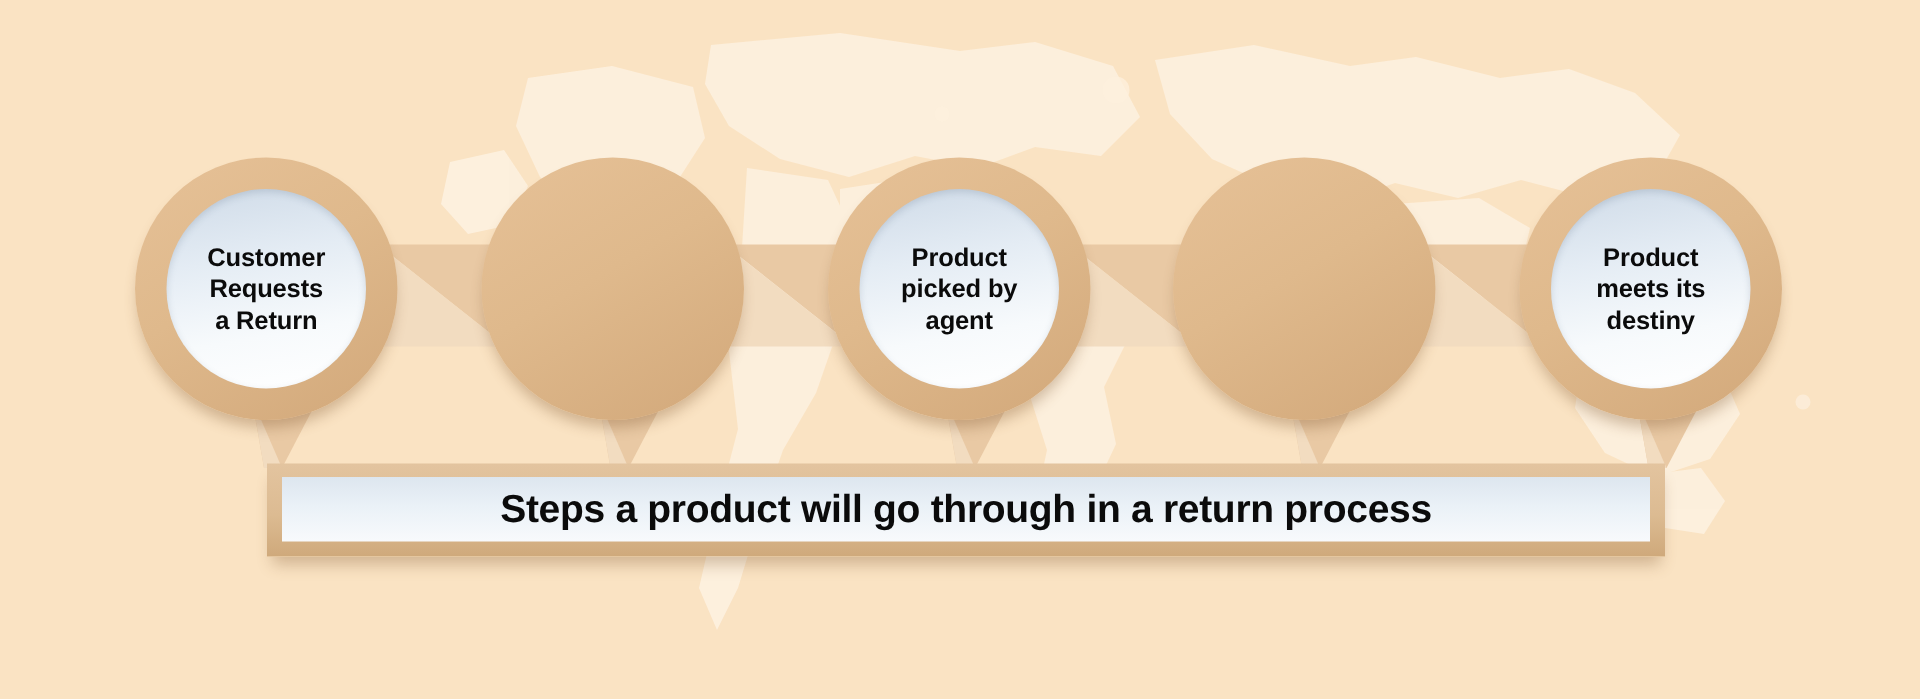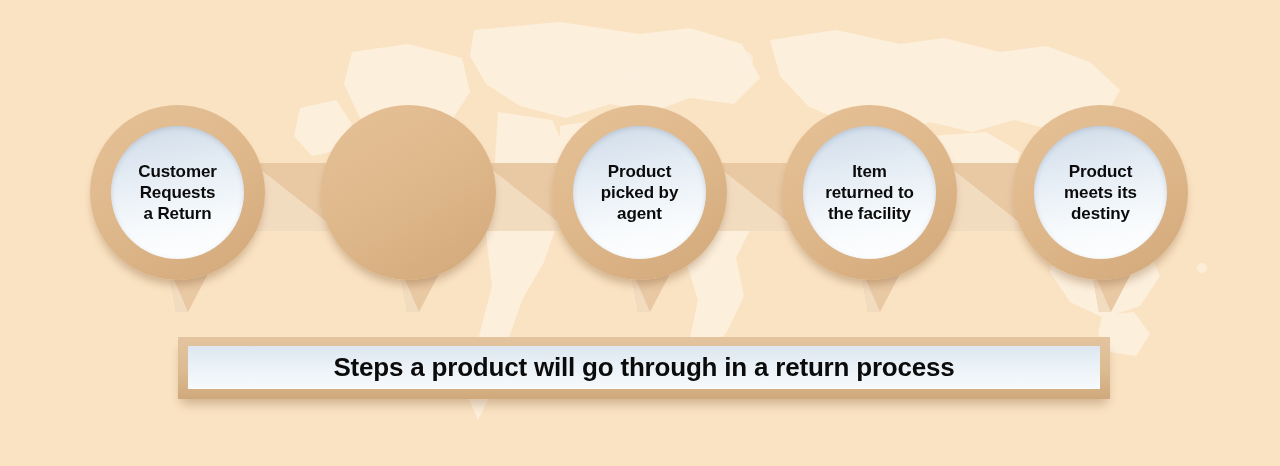--- a/index.html
+++ b/index.html
@@ -73,21 +73,20 @@
   #banner {
     position: absolute;
     left: 178px;
     top: 309px;
     width: 932px;
     height: 62px;
     box-sizing: border-box;
     background: linear-gradient(180deg, #e3c49f 0%, #dcbb92 55%, #cfa97b 100%);
     padding: 9px 10px 10px 10px;
     box-shadow: 0 8px 10px -3px rgba(120, 80, 40, 0.33);
-    margin-top: 28px;
   }
   #banner .inner {
     width: 100%;
     height: 100%;
     box-sizing: border-box;
     background: linear-gradient(180deg, #dde6ef 0%, #eaf1f7 45%, #f8fafc 100%);
     display: flex;
     align-items: center;
     justify-content: center;
   }
@@ -196,25 +195,20 @@
     <div class="ring"></div>
     <div class="disc">
       <div class="label">Product
 picked by
 agent</div>
     </div>
   </div>
 
   <div class="node" style="left:782px; top:105px;">
     <div class="ring"></div>
-    <div class="disc">
-      <div class="label">Item
-returned to
-the facility</div>
-    </div>
   </div>
 
   <div class="node" style="left:1013px; top:105px;">
     <div class="ring"></div>
     <div class="disc">
       <div class="label">Product
 meets its
 destiny</div>
     </div>
   </div>

